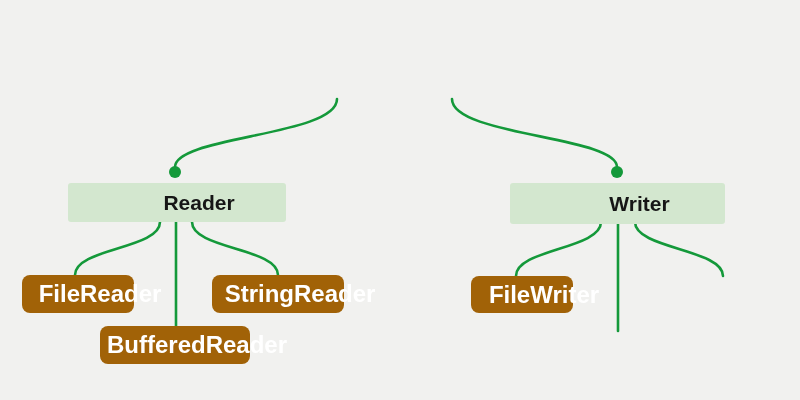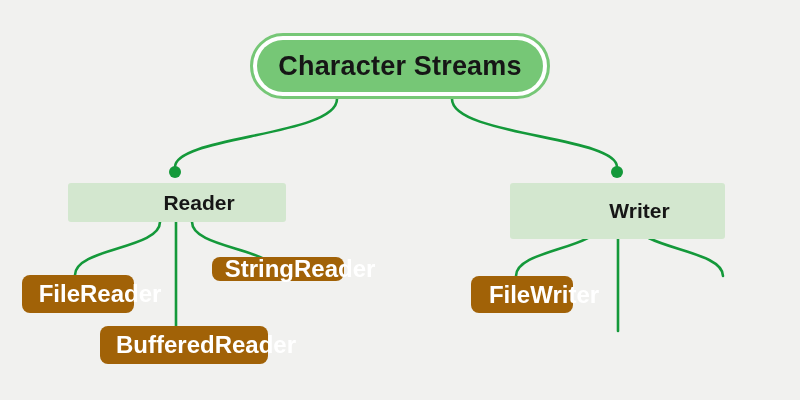--- a/index.html
+++ b/index.html
@@ -67,31 +67,31 @@
     letter-spacing: 0.2px;
   }
   .branch {
     background: #d3e7cf;
     border-radius: 3px;
     color: #161616;
     font-size: 21px;
     font-weight: 700;
   }
   .branch.reader { left: 68px;  top: 183px; width: 218px; height: 39px; }
-  .branch.writer { left: 510px; top: 183px; width: 215px; height: 56px; }
+  .branch.writer { left: 510px; top: 183px; width: 215px; height: 41px; }
   .leaf {
     background: #a16207;
     border-radius: 8px;
     color: #ffffff;
     font-size: 24px;
     font-weight: 700;
   }
   .leaf.filereader     { left: 22px;  top: 275px; width: 112px; height: 38px; }
-  .leaf.stringreader   { left: 212px; top: 257px; width: 132px; height: 24px; }
-  .leaf.bufferedreader { left: 100px; top: 326px; width: 168px; height: 38px; }
+  .leaf.stringreader   { left: 212px; top: 275px; width: 132px; height: 38px; }
+  .leaf.bufferedreader { left: 100px; top: 326px; width: 150px; height: 38px; }
   .leaf.filewriter     { left: 465px; top: 276px; width: 102px; height: 37px; margin-left: 6px; }
   .leaf.stringwriter   { left: 660px; top: 276px; width: 127px; height: 37px; }
   .leaf.bufferedwriter { left: 545px; top: 331px; width: 148px; height: 38px; }
 </style>
 </head>
 <body>
 
 <div class="canvas">
 
   <svg class="connectors" viewBox="0 0 800 400">
@@ -103,23 +103,20 @@
 
     <path d="M160,222 C160,249 75,248 75,275"></path>
     <path d="M176,222 L176,326"></path>
     <path d="M192,222 C192,249 278,248 278,275"></path>
 
     <path d="M601,222 C601,249 516,249 516,276"></path>
     <path d="M618,222 L618,331"></path>
     <path d="M635,222 C635,249 723,249 723,276"></path>
   </svg>
 
-  <div class="node root-outer">
-    <div class="root-inner">Character Streams</div>
-  </div>
 
   <div class="node branch reader">Reader</div>
 
   <div class="node branch writer">Writer</div>
 
   <div class="node leaf filereader">FileReader</div>
 
   <div class="node leaf bufferedreader">BufferedReader</div>
 
   <div class="node leaf stringreader">StringReader</div>

